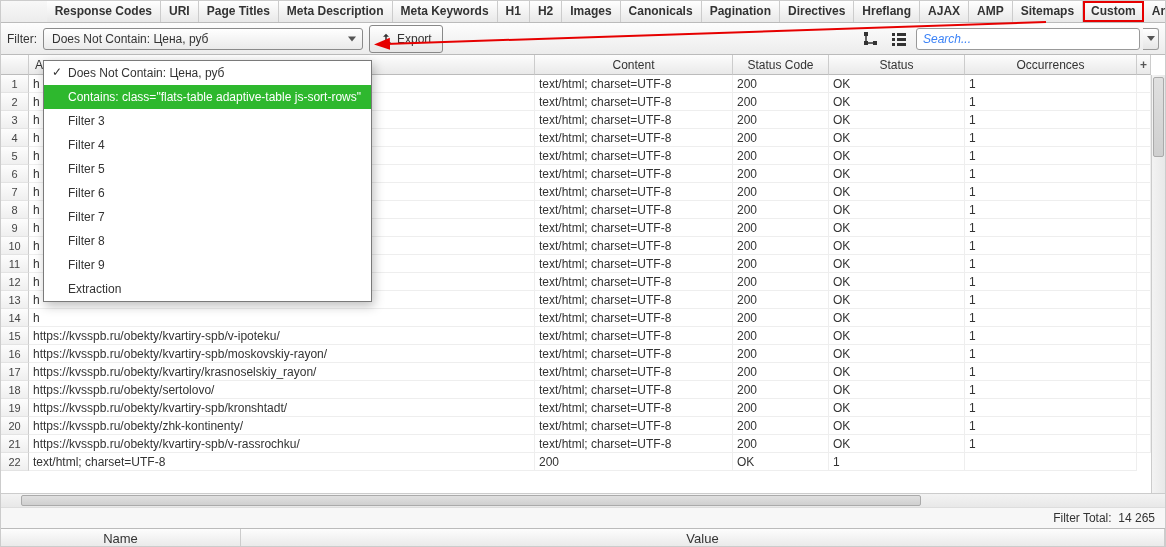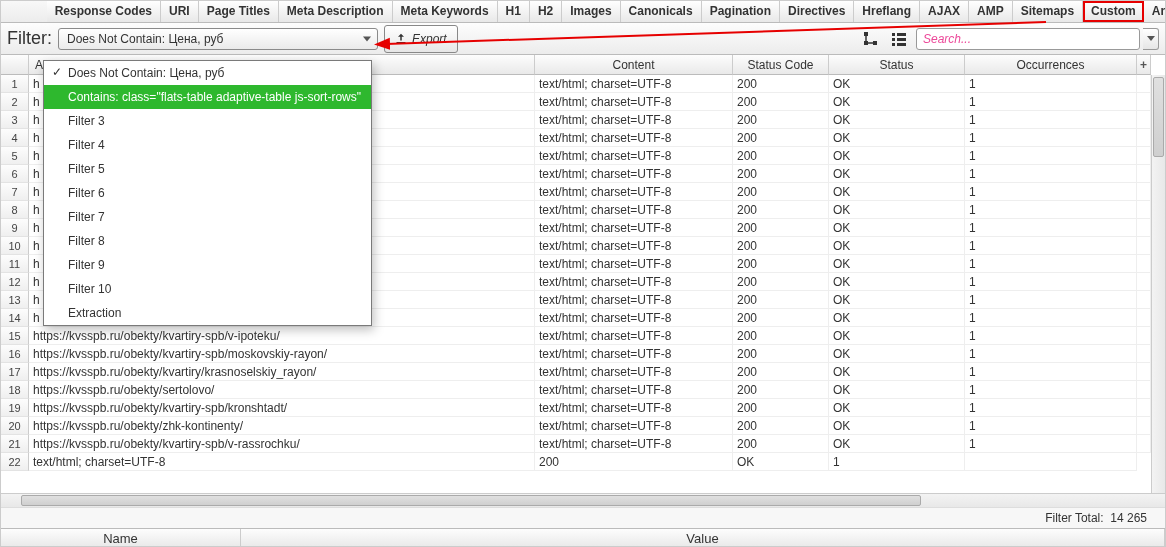--- a/index.html
+++ b/index.html
@@ -7,28 +7,28 @@
   .app { width: 1166px; height: 547px; position: relative; overflow: hidden; border: 1px solid #ccc; background: #f5f5f5; }
 
   
   .tabs { display: flex; align-items: stretch; background: linear-gradient(#f8f8f8,#ececec); border-bottom: 1px solid #bbb; height: 22px; }
   .tab { padding: 3px 8px; border-right: 1px solid #ccc; font-size: 12px; color: #333; background: linear-gradient(#ffffff,#e8e8e8); cursor: default; font-weight: bold; white-space: nowrap; }
   .tab.first { border-left: none; margin-top: 28px; }
   .tab.highlight { border: 2px solid #e60000; padding: 1px 6px; }
 
   
   .toolbar { display: flex; align-items: center; gap: 6px; padding: 5px 6px; background: linear-gradient(#fdfdfd,#ececec); border-bottom: 1px solid #bbb; height: 32px; position: relative; }
-  .toolbar-label { font-size: 18px; }
+  .toolbar-label { font-size: 12px; }
   .filter-select { width: 320px; height: 22px; border: 1px solid #8a8a8a; background: linear-gradient(#fff,#eaeaea); border-radius: 3px; display: flex; align-items: center; padding: 0 20px 0 8px; position: relative; cursor: default; }
   .filter-select .caret { position: absolute; right: 6px; top: 50%; transform: translateY(-50%); width: 0; height: 0; border-left: 4px solid transparent; border-right: 4px solid transparent; border-top: 5px solid #555; }
-  .export-btn { height: 28px; border: 1px solid #888; background: linear-gradient(#fff,#e6e6e6); border-radius: 3px; padding: 0 10px; display: flex; align-items: center; gap: 5px; cursor: default; font-style: italic; }
+  .export-btn { height: 28px; border: 1px solid #888; background: linear-gradient(#fff,#e6e6e6); border-radius: 3px; padding: 0 10px; display: flex; align-items: center; gap: 5px; cursor: default; }
   .export-btn svg { width: 12px; height: 12px; }
   .spacer { flex: 1; }
   .icon-btn { width: 22px; height: 22px; display:flex; align-items:center; justify-content:center; }
-  .search-box { width: 224px; height: 22px; border: 1px solid #999; border-radius: 3px; background: #fff; display:flex; align-items:center; padding: 0 6px; color:#ec4899; font-style: italic; }
+  .search-box { width: 224px; height: 22px; border: 1px solid #999; border-radius: 3px; background: #fff; display:flex; align-items:center; padding: 0 6px; color:#3b82f6; font-style: italic; }
   .search-caret { width: 16px; height: 22px; border: 1px solid #999; border-left: none; border-radius: 0 3px 3px 0; background: linear-gradient(#fff,#e6e6e6); display:flex;align-items:center;justify-content:center; margin-left:-3px;}
   .search-caret .caret { width:0;height:0;border-left:4px solid transparent;border-right:4px solid transparent;border-top:5px solid #555; }
   .ann-arrow { position:absolute; pointer-events:none; }
 
   
   .dropdown { position: absolute; left: 42px; top: 59px; width: 329px; background: #fff; border: 1px solid #7a7a7a; box-shadow: 2px 4px 10px rgba(0,0,0,0.25); z-index: 100; }
   .dropdown-item { padding: 5px 10px 5px 24px; font-size: 12px; position: relative; cursor: default; }
   .dropdown-item.checked::before { content:"✓"; position:absolute; left:8px; top:4px; font-size:12px; color:#333; }
   .dropdown-item.hover { background: #2eb82e; color: #fff; }
 
@@ -38,21 +38,21 @@
   .hdr { background: linear-gradient(#fdfdfd,#e9e9e9); border-right:1px solid #ccc; border-bottom:1px solid #bbb; height:20px; display:flex; align-items:center; justify-content:center; font-size:12px; color:#333; position:relative; }
   .hdr.left { justify-content:flex-start; padding-left:6px; }
   .hdr.plus { font-weight:bold; color:#555; justify-content:center; }
   .rownum { background: linear-gradient(#fdfdfd,#efefef); border-right:1px solid #ccc; border-bottom:1px solid #e3e3e3; text-align:center; font-size:11px; color:#444; height:18px; line-height:18px; }
   .cell { border-right:1px solid #eee; border-bottom:1px solid #eee; height:18px; line-height:18px; padding:0 4px; overflow:hidden; white-space:nowrap; text-overflow: clip; font-size:12px; }
   .grid-scroll { position:absolute; right:0; top:20px; bottom:0; width:14px; background: linear-gradient(90deg,#f3f3f3,#e8e8e8); border-left:1px solid #ccc; }
   .grid-scroll .thumb { position:absolute; left:1px; right:1px; top:2px; height:80px; background: linear-gradient(#e0e0e0,#cfcfcf); border:1px solid #aaa; border-radius:2px; }
   .grid-hscroll { height:14px; background:linear-gradient(#f3f3f3,#e8e8e8); border-top:1px solid #ccc; position:relative; }
   .grid-hscroll .thumb { position:absolute; top:1px; bottom:1px; left:20px; width:900px; background:linear-gradient(#e0e0e0,#cfcfcf); border:1px solid #aaa; border-radius:2px; }
 
-  .filter-total { text-align:right; padding:3px 18px; font-size:12px; background:#f7f7f7; border-top:1px solid #ddd; }
+  .filter-total { text-align:right; padding:3px 10px; font-size:12px; background:#f7f7f7; border-top:1px solid #ddd; }
 
   
   .bottom-head { display:flex; background:linear-gradient(#fdfdfd,#e9e9e9); border-top:1px solid #bbb; border-bottom:1px solid #bbb; height:20px; }
   .bottom-head .col { flex:0 0 240px; border-right:1px solid #ccc; display:flex;align-items:center;justify-content:center; font-size:13px; }
   .bottom-head .col.val { flex:1; }
 </style>
 </head>
 <body>
 
 <div class="app">
@@ -300,21 +300,20 @@
   <div class="dropdown" id="dropdown">
       <div class="dropdown-item checked">Does Not Contain: Цена, руб</div>
       <div class="dropdown-item hover">Contains: class="flats-table adaptive-table js-sort-rows"</div>
       <div class="dropdown-item">Filter 3</div>
       <div class="dropdown-item">Filter 4</div>
       <div class="dropdown-item">Filter 5</div>
       <div class="dropdown-item">Filter 6</div>
       <div class="dropdown-item">Filter 7</div>
       <div class="dropdown-item">Filter 8</div>
       <div class="dropdown-item">Filter 9</div>
-      <div class="dropdown-item">Filter 10</div>
       <div class="dropdown-item">Extraction</div>
     </div>
 
   <svg class="ann-arrow" style="left:370px; top:16px;" width="720" height="40">
     <defs>
         <marker id="ah" markerWidth="10" markerHeight="10" refX="2" refY="3" orient="auto">
           <path d="M0,0 L0,6 L8,3 z" fill="#e60000"></path>
         </marker>
       </defs>
     <line x1="675" y1="5" x2="15" y2="27" stroke="#e60000" stroke-width="2" marker-end="url(#ah)"></line>

